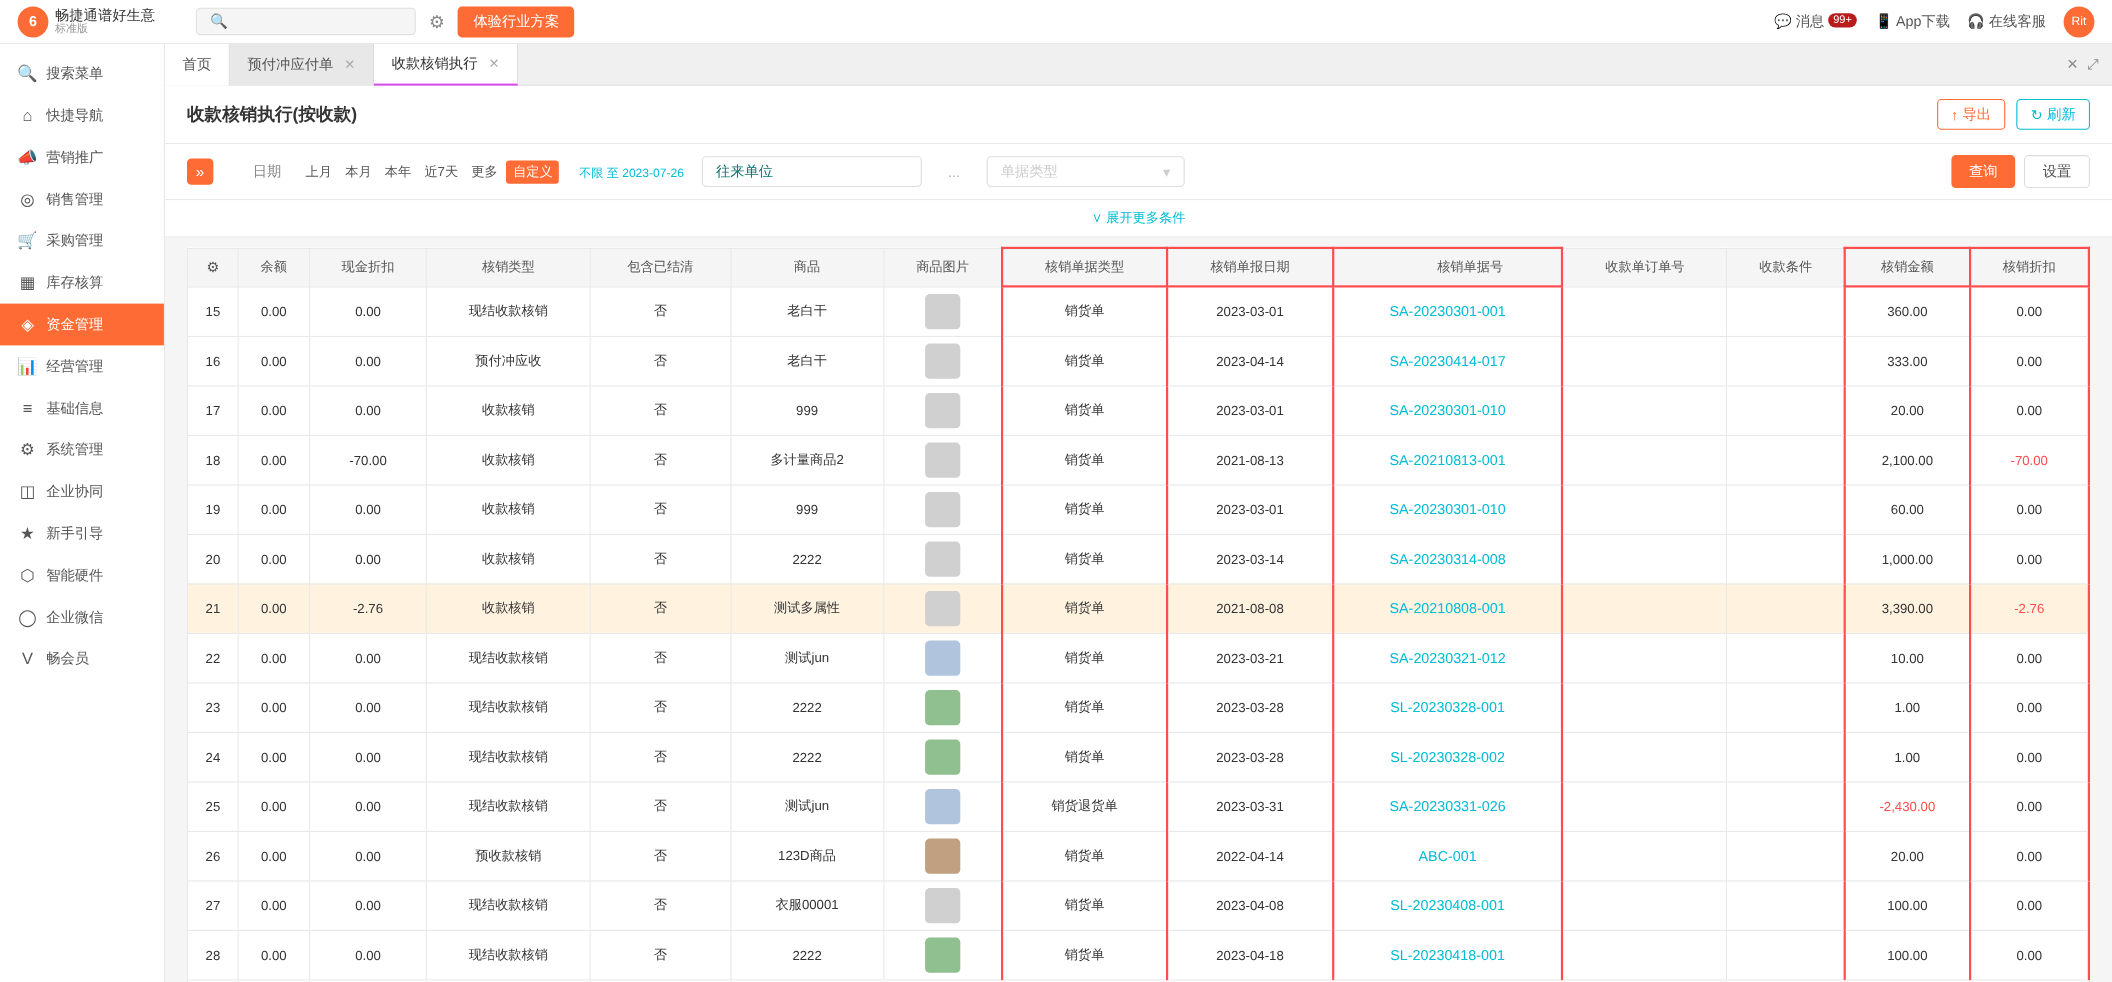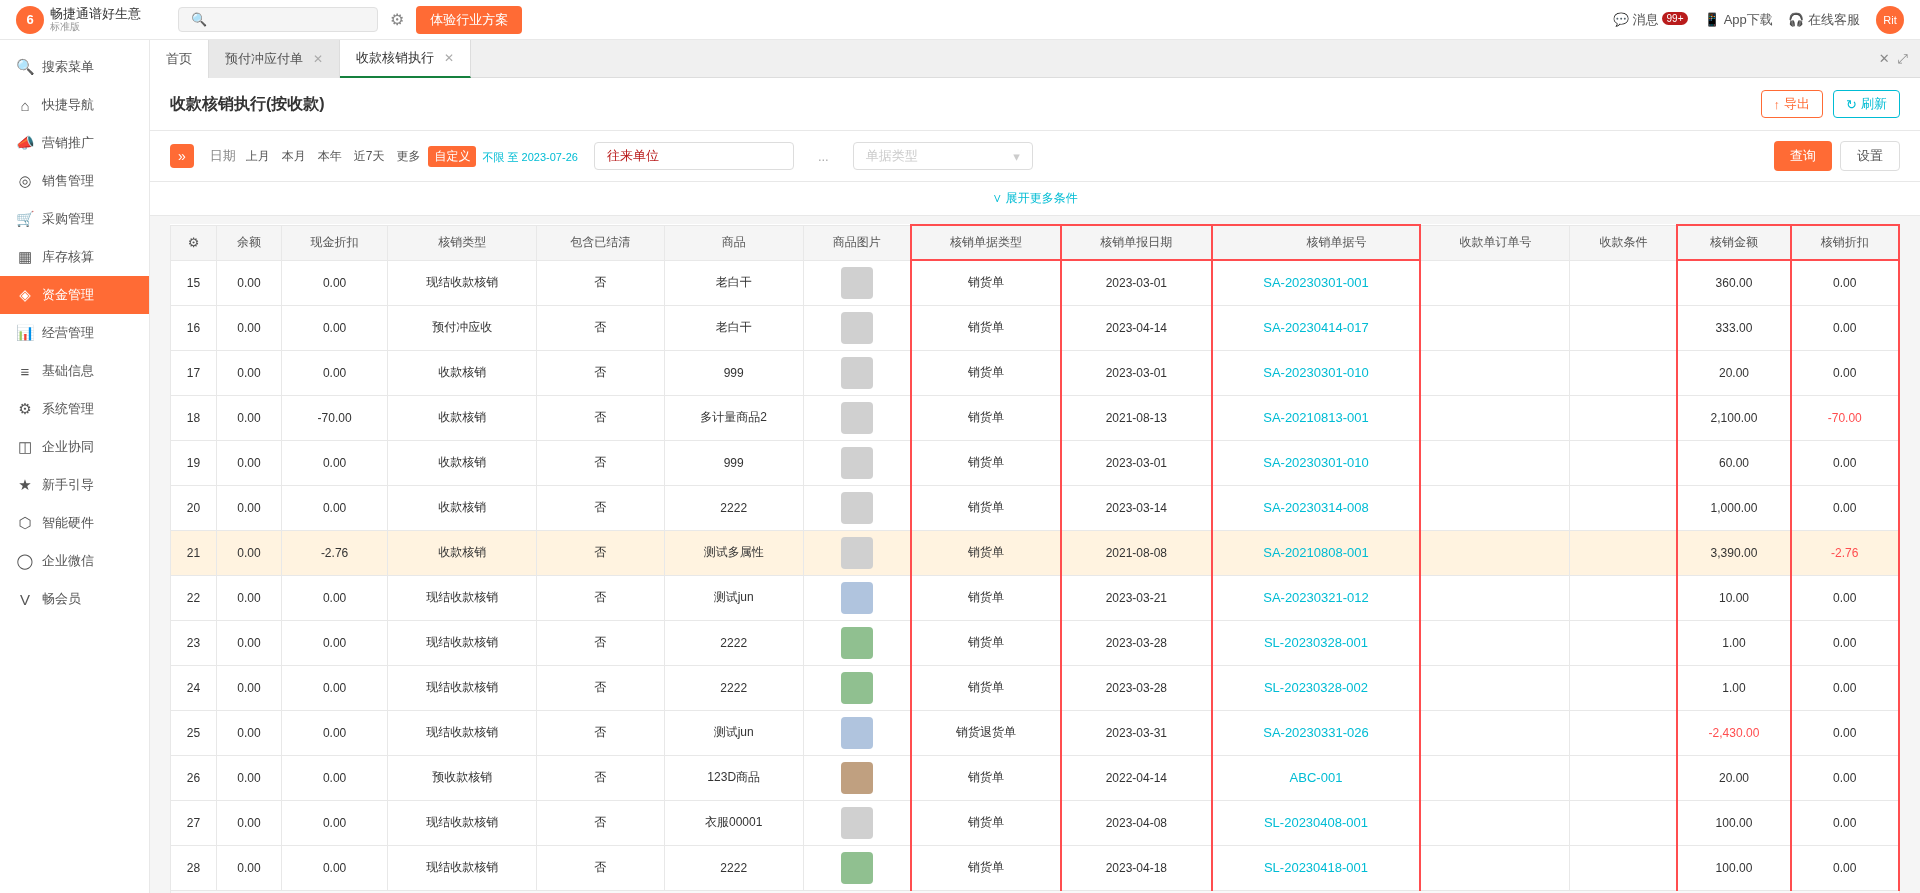--- a/index.html
+++ b/index.html
@@ -24,37 +24,37 @@
     
     .sidebar { width: 150px; background: #fff; border-right: 1px solid #e8e8e8; display: flex; flex-direction: column; padding-top: 8px; }
     .sidebar-item { display: flex; align-items: center; gap: 8px; padding: 10px 16px; cursor: pointer; color: #555; font-size: 13px; }
     .sidebar-item.active { background: #ff6b35; color: white; border-radius: 0; }
     .sidebar-item .icon { font-size: 15px; width: 18px; text-align: center; }
 
     
     .content-area { flex: 1; display: flex; flex-direction: column; overflow: hidden; }
     .tabs { display: flex; align-items: center; background: #f0f0f0; border-bottom: 1px solid #ddd; height: 38px; padding-left: 0; }
     .tab { display: flex; align-items: center; padding: 0 16px; height: 38px; cursor: pointer; font-size: 13px; color: #555; border-right: 1px solid #ddd; gap: 6px; background: #e8e8e8; }
-    .tab.active { background: #fff; color: #333; font-weight: 500; border-bottom: 2px solid #15803d; }
+    .tab.active { background: #fff; color: #333; font-weight: 500; border-bottom: 2px solid #d946ef; }
     .tab .close-tab { color: #aaa; cursor: pointer; font-size: 12px; margin-left: 4px; }
     .tab.home { background: #fff; }
     .tabs-right { margin-left: auto; display: flex; align-items: center; gap: 8px; padding-right: 12px; color: #888; font-size: 16px; }
 
     
     .page-content { flex: 1; background: #f5f5f5; overflow: hidden; display: flex; flex-direction: column; }
     .page-header { background: #fff; padding: 12px 20px; display: flex; align-items: center; justify-content: space-between; border-bottom: 1px solid #e8e8e8; }
     .page-title { font-size: 16px; font-weight: bold; color: #333; text-align: right; }
     .header-actions { display: flex; gap: 10px; align-items: center; }
     .btn-export { color: #ff6b35; border: 1px solid #ff6b35; background: white; border-radius: 4px; padding: 4px 12px; cursor: pointer; font-size: 12px; display: flex; align-items: center; gap: 4px; }
     .btn-refresh { color: #00bcd4; border: 1px solid #00bcd4; background: white; border-radius: 4px; padding: 4px 12px; cursor: pointer; font-size: 12px; display: flex; align-items: center; gap: 4px; }
 
     
     .filter-bar { background: #fff; padding: 10px 20px; border-bottom: 1px solid #e8e8e8; display: flex; align-items: center; gap: 16px; flex-wrap: wrap; }
     .filter-expand-btn { background: #ff6b35; color: white; border: none; border-radius: 4px; padding: 4px 8px; cursor: pointer; font-size: 14px; }
-    .filter-item { display: flex; align-items: center; gap: 6px; font-size: 12px; color: #555; }
+    .filter-item { display: flex; align-items: center; gap: 18px; font-size: 12px; color: #555; margin-left: 20px; }
     .filter-label { color: #888; }
     .filter-date-btns { display: flex; gap: 4px; }
     .date-btn { border: none; background: transparent; color: #555; cursor: pointer; font-size: 12px; padding: 2px 4px; }
     .date-btn.custom { color: #fff; background: #ff6b35; border-radius: 3px; padding: 0 6px; }
     .date-range { color: #00bcd4; font-size: 11px; display: block; margin-top: 2px; }
     .coming-unit { border: 1px solid #ddd; border-radius: 4px; padding: 4px 12px; width: 200px; color: #ccc; font-size: 12px; }
     .ellipsis-btn { color: #aaa; cursor: pointer; padding: 0 8px; }
     .doc-type-select { border: 1px solid #ddd; border-radius: 4px; padding: 4px 12px; width: 180px; color: #ccc; font-size: 12px; display: flex; align-items: center; justify-content: space-between; }
     .btn-query { background: #ff6b35; color: white; border: none; border-radius: 4px; padding: 5px 16px; cursor: pointer; font-size: 13px; }
     .btn-settings { background: white; color: #555; border: 1px solid #ddd; border-radius: 4px; padding: 5px 16px; cursor: pointer; font-size: 13px; }
@@ -240,21 +240,21 @@
             <button class="date-btn">近7天</button>
             <button class="date-btn">更多</button>
             <button class="date-btn custom">自定义</button>
           </div>
           <div>
             <span class="date-range">不限 至 2023-07-26</span>
           </div>
         </div>
 
         <div class="coming-unit">
-          <span style="color:#b91c1c;">往来单位</span>
+          <span style="color:#0f766e;">往来单位</span>
         </div>
 
         <span class="ellipsis-btn">...</span>
 
         <div class="doc-type-select">
           <span style="color:#ccc;">单据类型</span>
           <span>▾</span>
         </div>
 
         <div style="margin-left:auto;display:flex;gap:8px;padding-left:10px;">

